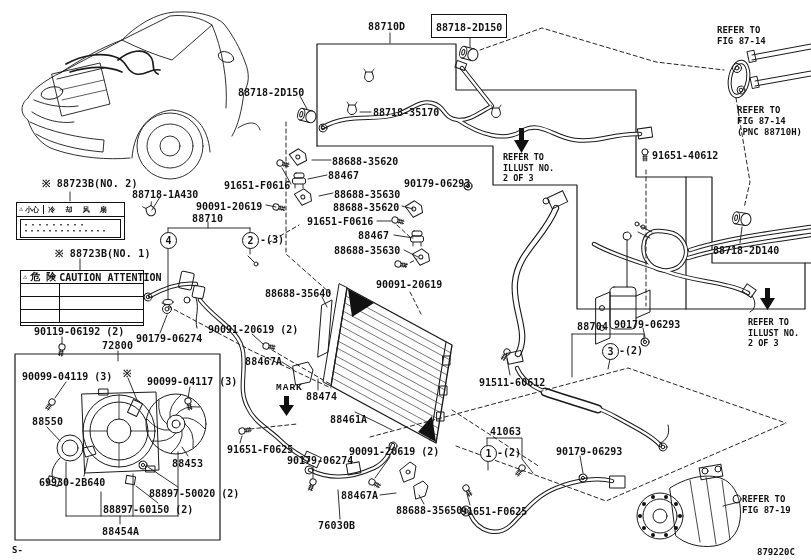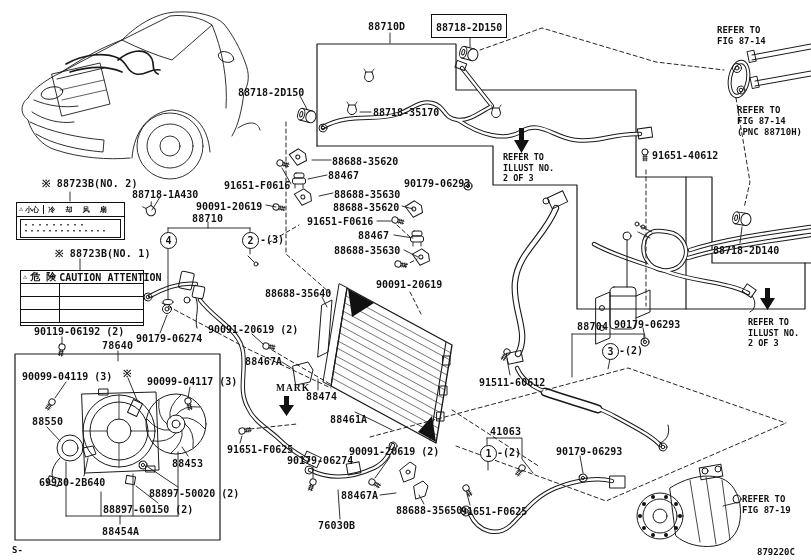--- a/index.html
+++ b/index.html
@@ -5,21 +5,21 @@
   html,body{margin:0;padding:0;background:#fff;}
   #stage{position:relative;width:811px;height:560px;background:#fff;overflow:hidden;
          font-family:"DejaVu Sans Mono",monospace;color:#111;}
   svg{position:absolute;left:0;top:0;}
   .lbl{position:absolute;font-family:"DejaVu Sans Mono",monospace;font-weight:bold;
        color:#111;white-space:pre-line;line-height:1.12;}
   .lg{font-size:10px;letter-spacing:.2px;}
   .md{font-size:10px;}
   .sm{font-size:9px;line-height:1.2;}
   .xs{font-size:8.5px;line-height:1.25;}
-  .mk{font-family:Liberation Serif, serif;font-size:9.5px;font-weight:bold;letter-spacing:1px;}
+  .mk{font-family:Liberation Mono, monospace;font-size:9.5px;font-weight:bold;letter-spacing:1px;}
   .lblbox{position:absolute;border:1.3px solid #111;padding:1px 4px 2px 4px;background:#fff;}
   .circ{position:absolute;width:15px;height:15px;border:1.5px solid #111;border-radius:50%;
         display:flex;align-items:center;justify-content:center;
         font:bold 10px "DejaVu Sans Mono",monospace;background:#fff;}
   
   .caution2{position:absolute;border:1.2px solid #111;background:#fff;}
   .c2row{display:flex;align-items:center;height:13px;border-bottom:1px solid #111;padding:0 2px;gap:2px;}
   .c2t{font-size:7px;font-weight:bold;white-space:nowrap;}
   .c2sp{letter-spacing:3px;}
   .c2div{width:1px;height:9px;background:#111;margin:0 2px;}
@@ -374,21 +374,21 @@
 2 OF 3</div>
 <div class="lbl md" style="left:713px;top:245px">88718-2D140</div>
 <div class="lbl lg" style="left:42px;top:178px">※ 88723B(NO. 2)</div>
 <div class="lbl md" style="left:132px;top:189px">88718-1A430</div>
 <div class="lbl lg" style="left:55px;top:248px">※ 88723B(NO. 1)</div>
 <div class="lbl md" style="left:376px;top:279px">90091-20619</div>
 <div class="lbl md" style="left:265px;top:288px">88688-35640</div>
 <div class="lbl md" style="left:208px;top:324px">90091-20619 (2)</div>
 <div class="lbl md" style="left:34px;top:326px">90119-06192 (2)</div>
 <div class="lbl md" style="left:136px;top:333px">90179-06274</div>
-<div class="lbl lg" style="left:102px;top:340px">78640</div>
+<div class="lbl lg" style="left:102px;top:340px">72800</div>
 <div class="lbl lg" style="left:245px;top:356px">88467A</div>
 <div class="lbl md" style="left:22px;top:371px">90099-04119 (3)</div>
 <div class="lbl lg" style="left:123px;top:368px">※</div>
 <div class="lbl md" style="left:147px;top:376px">90099-04117 (3)</div>
 <div class="lbl md" style="left:614px;top:319px">90179-06293</div>
 <div class="lbl lg" style="left:577px;top:321px">88704</div>
 <div class="lbl xs" style="left:748px;top:317px">REFER TO
 ILLUST NO.
 2 OF 3</div>
 <div class="lbl md" style="left:479px;top:377px">91511-60612</div>

